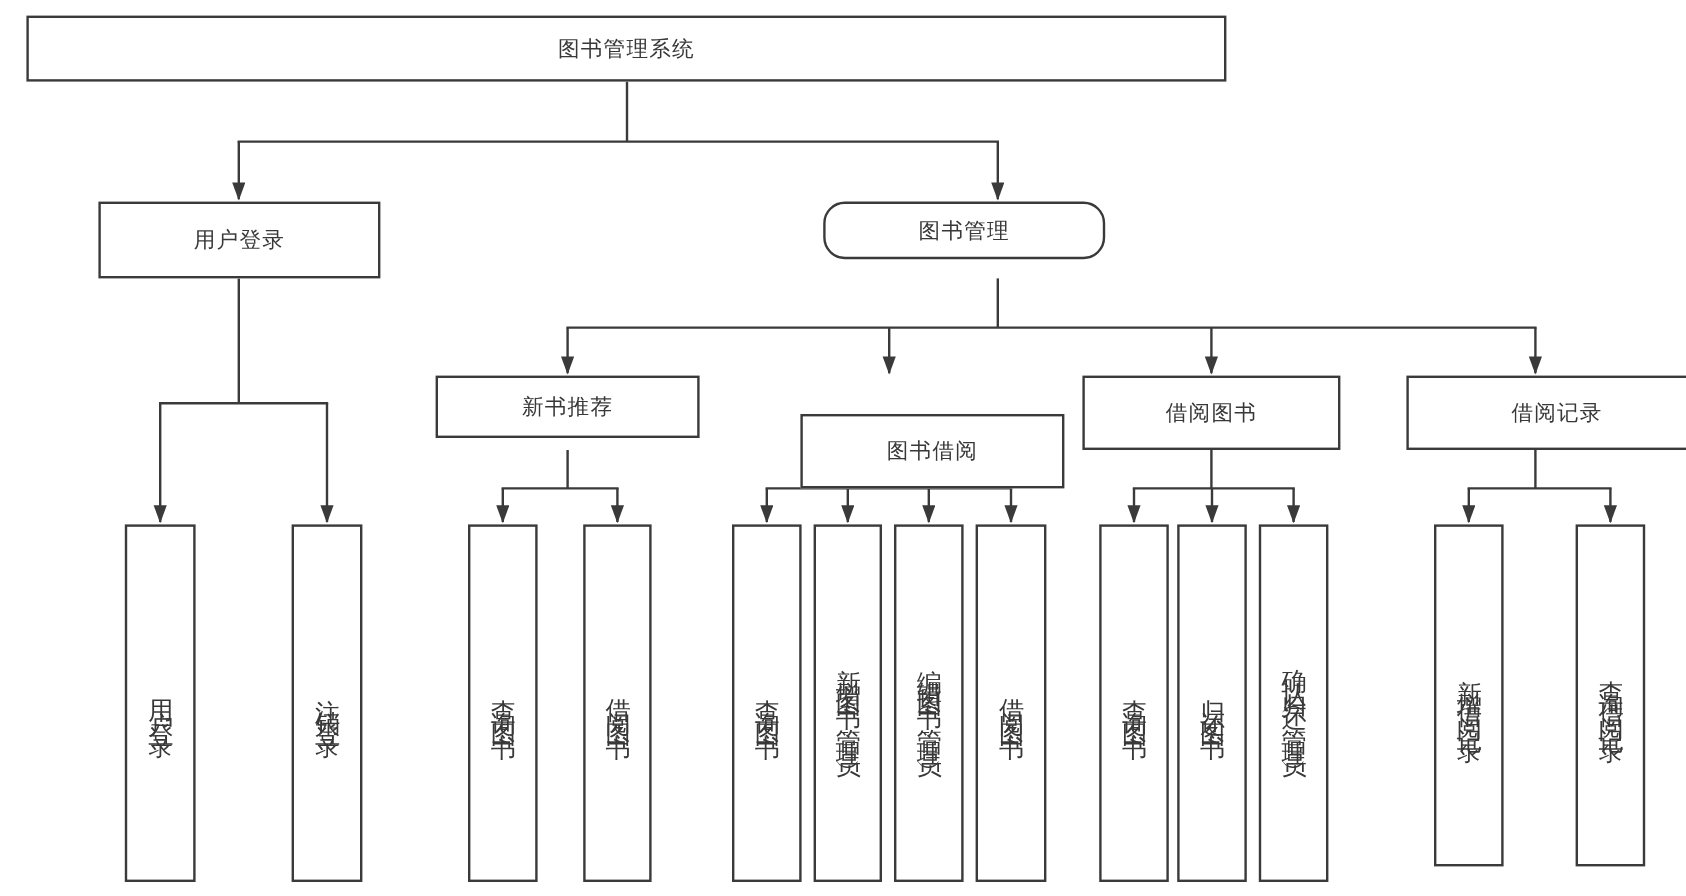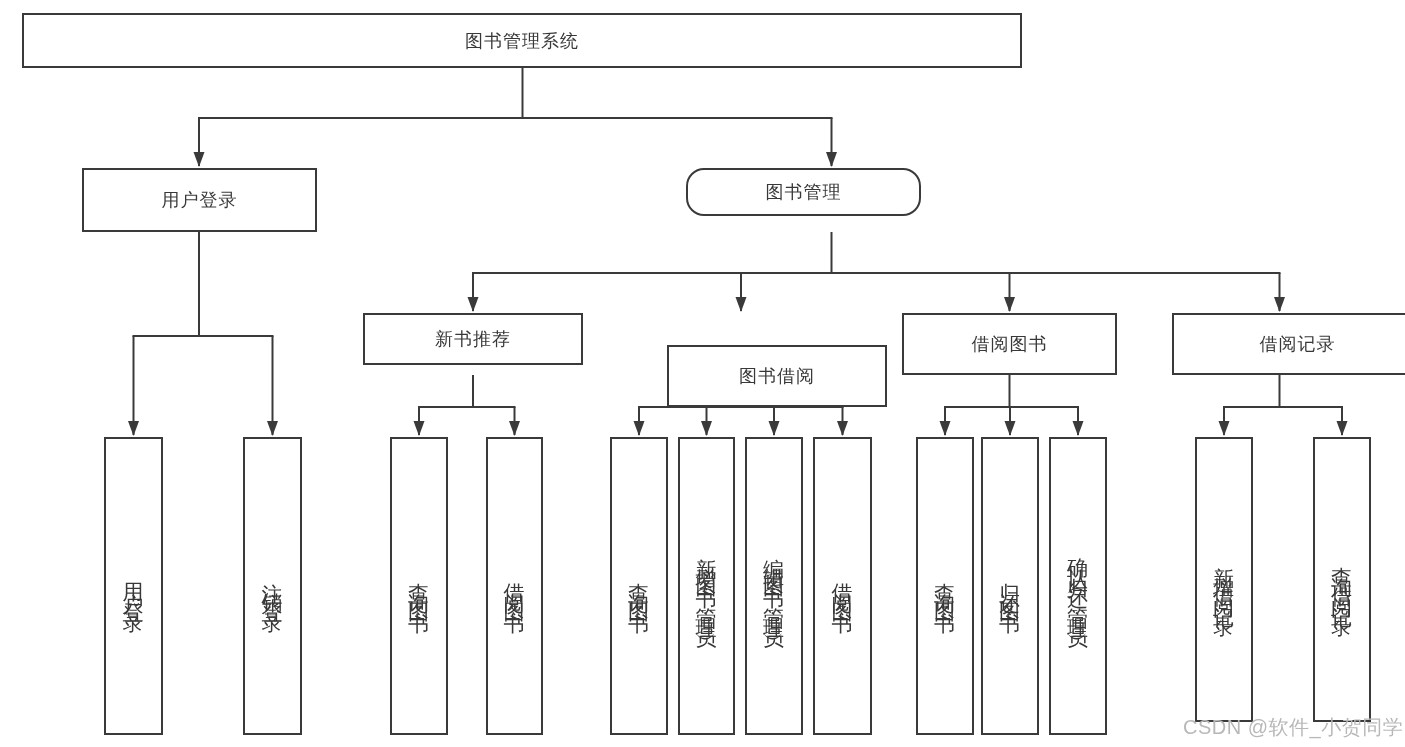--- a/index.html
+++ b/index.html
@@ -187,15 +187,14 @@
     <span class="vlabel">确认归还（管理员）</span>
   </div>
 
   <div class="box leaf" style="left:1195px; top:437px; width:58px; height:285px;">
     <span class="vlabel">新增借阅记录</span>
   </div>
   <div class="box leaf" style="left:1313px; top:437px; width:58px; height:285px;">
     <span class="vlabel">查询借阅记录</span>
   </div>
 
-  <div class="watermark">CSDN @软件_小贺同学</div>
 
 </div>
 
 </body></html>

